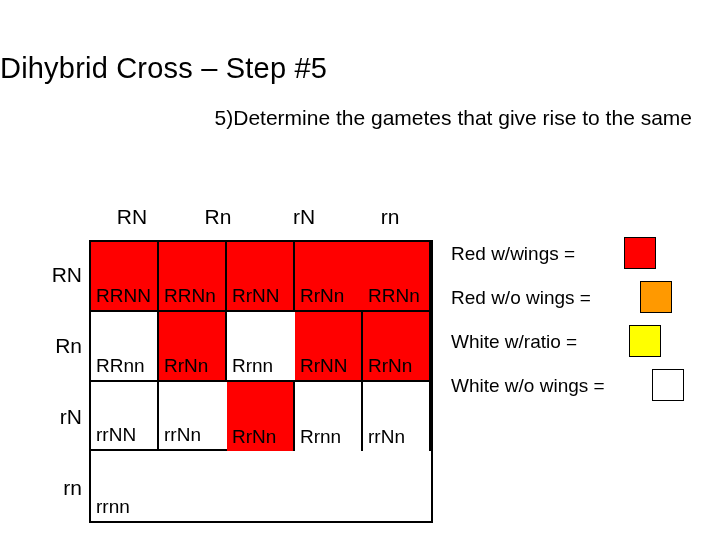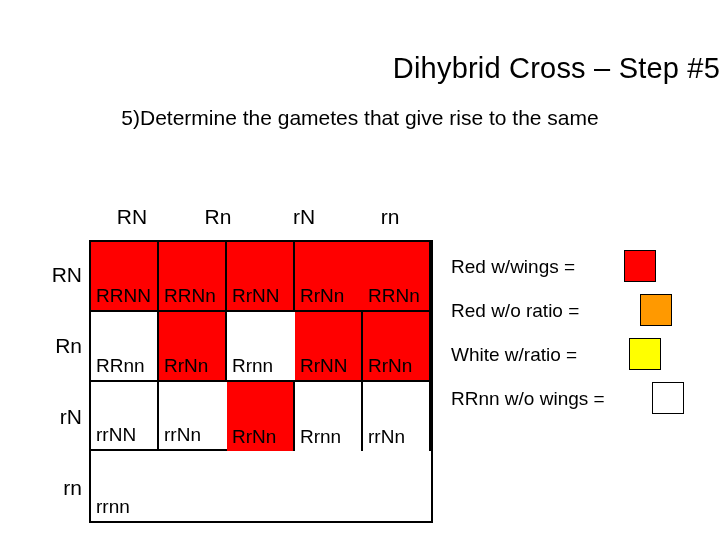--- a/index.html
+++ b/index.html
@@ -15,34 +15,34 @@
     overflow: hidden;
     position: relative;
   }
 
   
   #title {
     position: absolute;
     left: 0;
     top: 50px;
     width: 720px;
-    text-align: right;
+    text-align: left;
     font-size: 29px;
     line-height: 36px;
     letter-spacing: 0.2px;
     white-space: nowrap;
   }
 
   
   #subtitle {
     position: absolute;
     left: 28px;
     top: 104px;
     width: 664px;
-    text-align: center;
+    text-align: right;
     font-size: 21px;
     line-height: 28px;
   }
   #subtitle .line {
     display: block;
   }
 
   
   #punnett-wrap {
     position: absolute;
@@ -102,21 +102,21 @@
     bottom: 3px;
     font-size: 19px;
     line-height: 22px;
     white-space: nowrap;
   }
 
   
   #legend {
     position: absolute;
     left: 451px;
-    top: 250px;
+    top: 237px;
     width: 260px;
     height: 180px;
     text-align: center;
   }
   .legend-row {
     position: absolute;
     left: 0;
     height: 34px;
     white-space: nowrap;
   }
@@ -208,24 +208,24 @@
       </div>
     </div>
 </div>
 
 <div id="legend">
     <div class="legend-row" style="top: 0px;">
       <span class="legend-label">Red w/wings =</span>
       <span class="swatch" style="left: 173px; background: rgb(255, 0, 0);"></span>
     </div>
     <div class="legend-row" style="top: 44px;">
-      <span class="legend-label">Red w/o ratio =</span>
+      <span class="legend-label">Red w/o wings =</span>
       <span class="swatch" style="left: 189px; background: rgb(255, 153, 0);"></span>
     </div>
     <div class="legend-row" style="top: 88px;">
       <span class="legend-label">White w/ratio =</span>
       <span class="swatch" style="left: 178px; background: rgb(255, 255, 0);"></span>
     </div>
     <div class="legend-row" style="top: 132px;">
-      <span class="legend-label">RRnn w/o wings =</span>
+      <span class="legend-label">White w/o wings =</span>
       <span class="swatch" style="left: 201px; background: rgb(255, 255, 255);"></span>
     </div>
   </div>
 
 </body></html>

